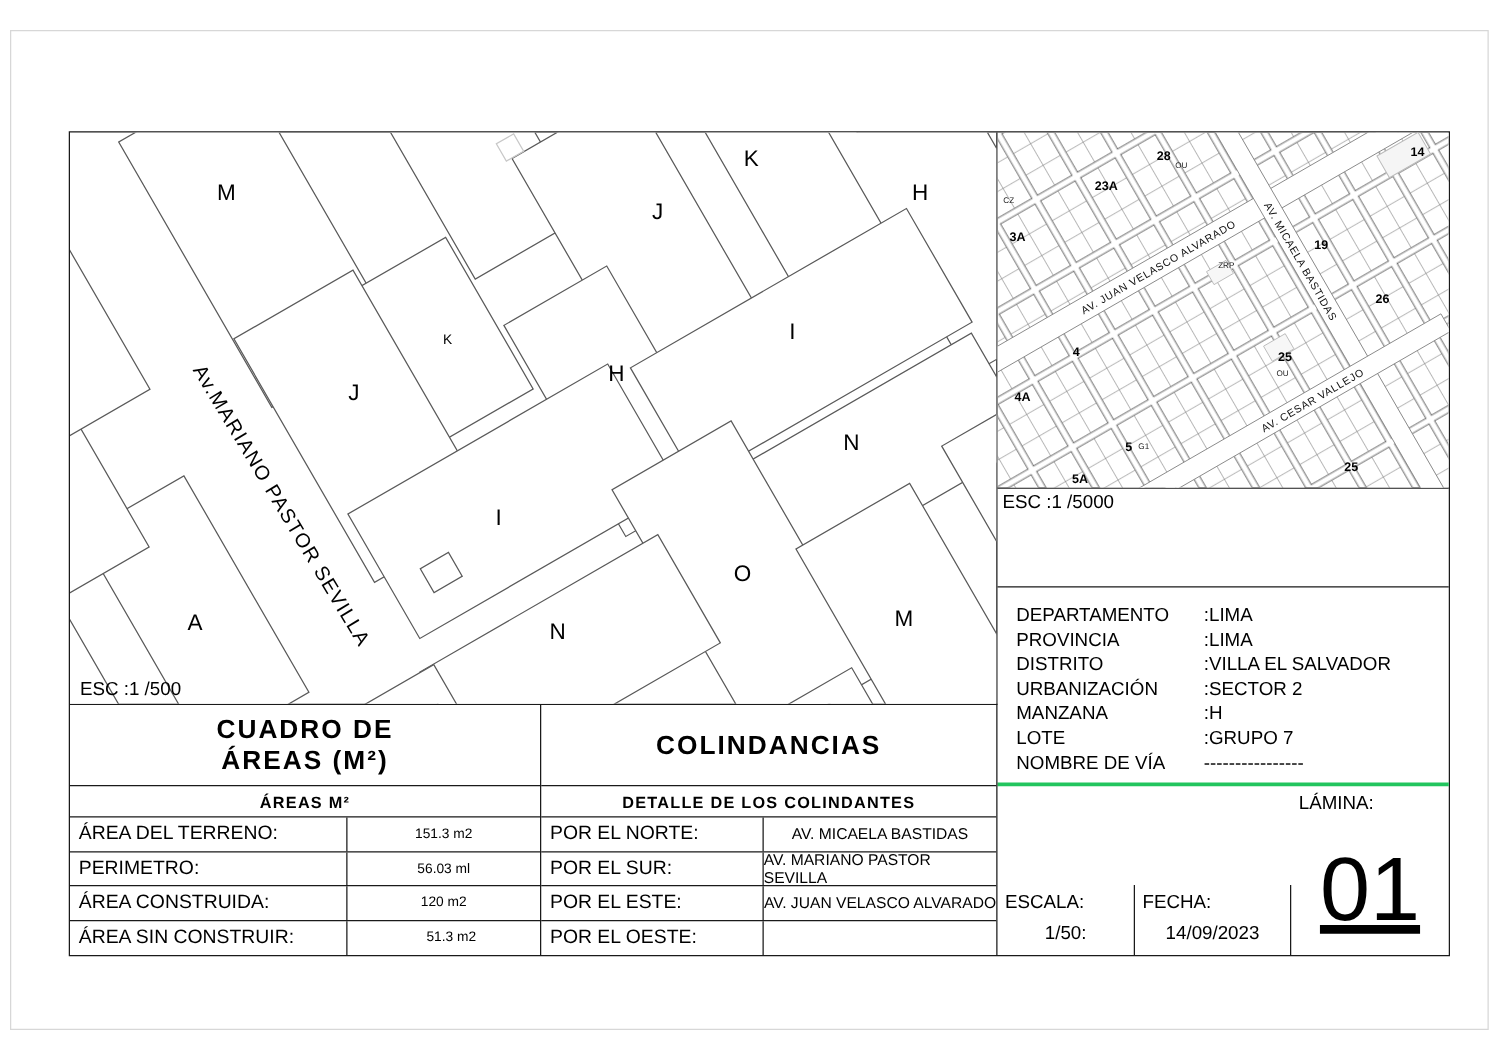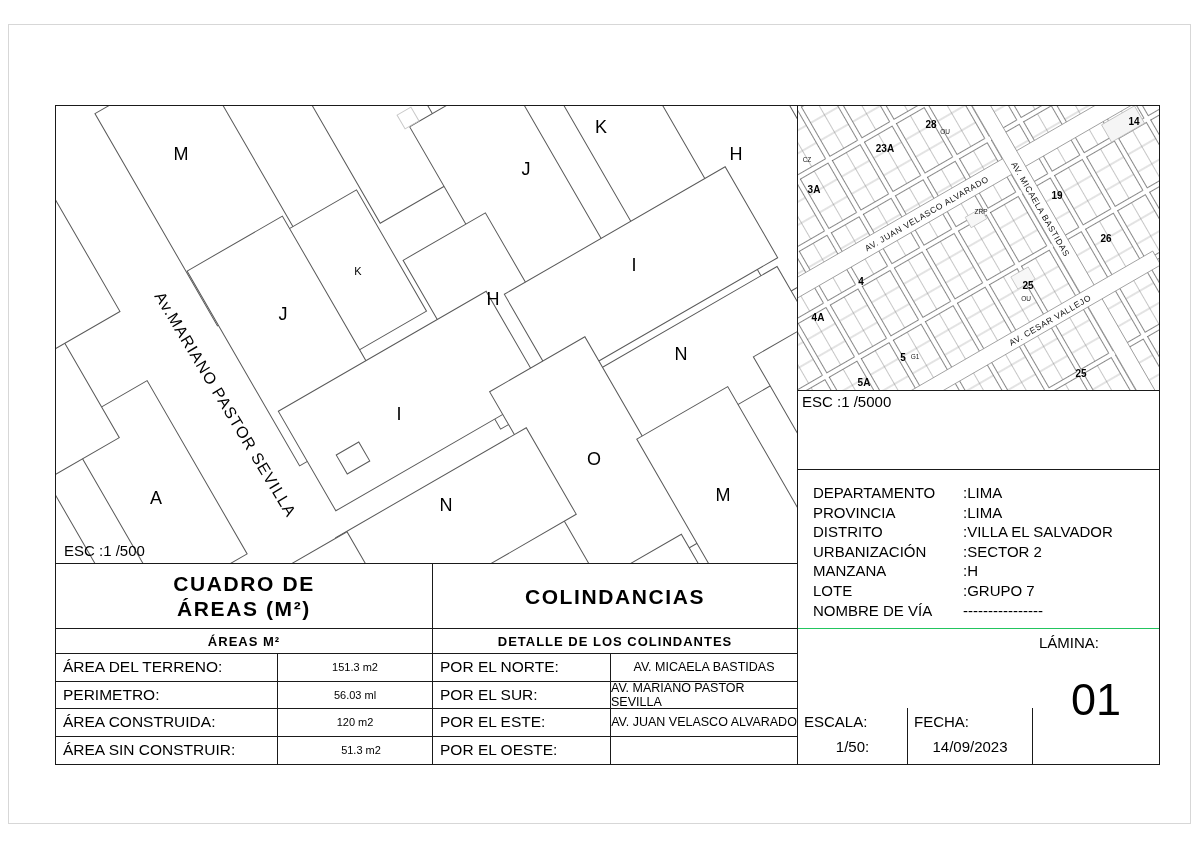--- a/index.html
+++ b/index.html
@@ -29,36 +29,36 @@
   .esq-code{font-family:"Liberation Sans",sans-serif;font-size:6.5px;fill:#222;
             text-anchor:middle;}
   .esq-street{font-family:"Liberation Sans",sans-serif;font-size:8.5px;
               letter-spacing:.6px;fill:#111;}
   .esq-title{position:absolute;left:0;top:285px;width:361px;height:79px;
              border-bottom:1px solid #1a1a1a;box-sizing:border-box;}
   .esq-scale{position:absolute;left:4px;top:2px;font-size:15px;}
   .hvy{font-weight:900;letter-spacing:1.6px;}
   .esq-title .t{ text-align:center;font-size:21px;line-height:24px;margin-top:12px;}
   .locbox{position:absolute;left:0;top:364px;width:361px;height:159px;
-          border-bottom:1px solid #22c55e;box-sizing:border-box;
+          border-bottom:3px solid #22c55e;box-sizing:border-box;
           padding:13px 0 0 15px;}
   .locrow{display:flex;font-size:15px;line-height:19.6px;}
   .locrow .ll{width:150px;}
   
   .tblock{position:absolute;left:0;top:523px;width:361px;height:135px;}
   .cell{position:absolute;box-sizing:border-box;border-color:#1a1a1a;}
   .cell .cl{font-size:15px;padding:5px 0 0 6px;}
   .plano-cell{left:0;top:0;width:235px;height:79px;border-right:1px solid #1a1a1a;
               border-bottom:1px solid #1a1a1a;}
   .plano-cell .cv{text-align:center;font-size:15.5px;margin-top:14px;}
   .escala-cell{left:0;top:79px;width:110px;height:56px;border-right:1px solid #1a1a1a;}
   .fecha-cell{left:110px;top:79px;width:125px;height:56px;border-right:1px solid #1a1a1a;}
   .escala-cell .cv,.fecha-cell .cv{text-align:center;font-size:15px;margin-top:8px;}
   .lamina-cell{left:235px;top:0;width:126px;height:135px;}
-  .lamina-cell .cv{text-align:center;font-size:45px;line-height:66px;margin-top:16px;}
+  .lamina-cell .cv{text-align:center;font-size:72px;line-height:66px;margin-top:28px;text-decoration:underline;}
   
   .tbl{position:absolute;top:458px;height:200px;}
   .areas-tbl{left:0;width:377px;border-right:1px solid #1a1a1a;box-sizing:border-box;}
   .colind-tbl{left:377px;width:365px;border-right:1px solid #1a1a1a;box-sizing:border-box;}
   .tbl .hd{height:65px;border-bottom:1px solid #1a1a1a;box-sizing:border-box;
            display:flex;flex-direction:column;justify-content:center;align-items:center;
            font-size:21px;line-height:25px;text-align:center;}
   .tbl .sub{height:25px;border-bottom:1px solid #1a1a1a;box-sizing:border-box;
             display:flex;justify-content:center;align-items:center;
             font-size:13px;letter-spacing:1px;font-weight:900;}

